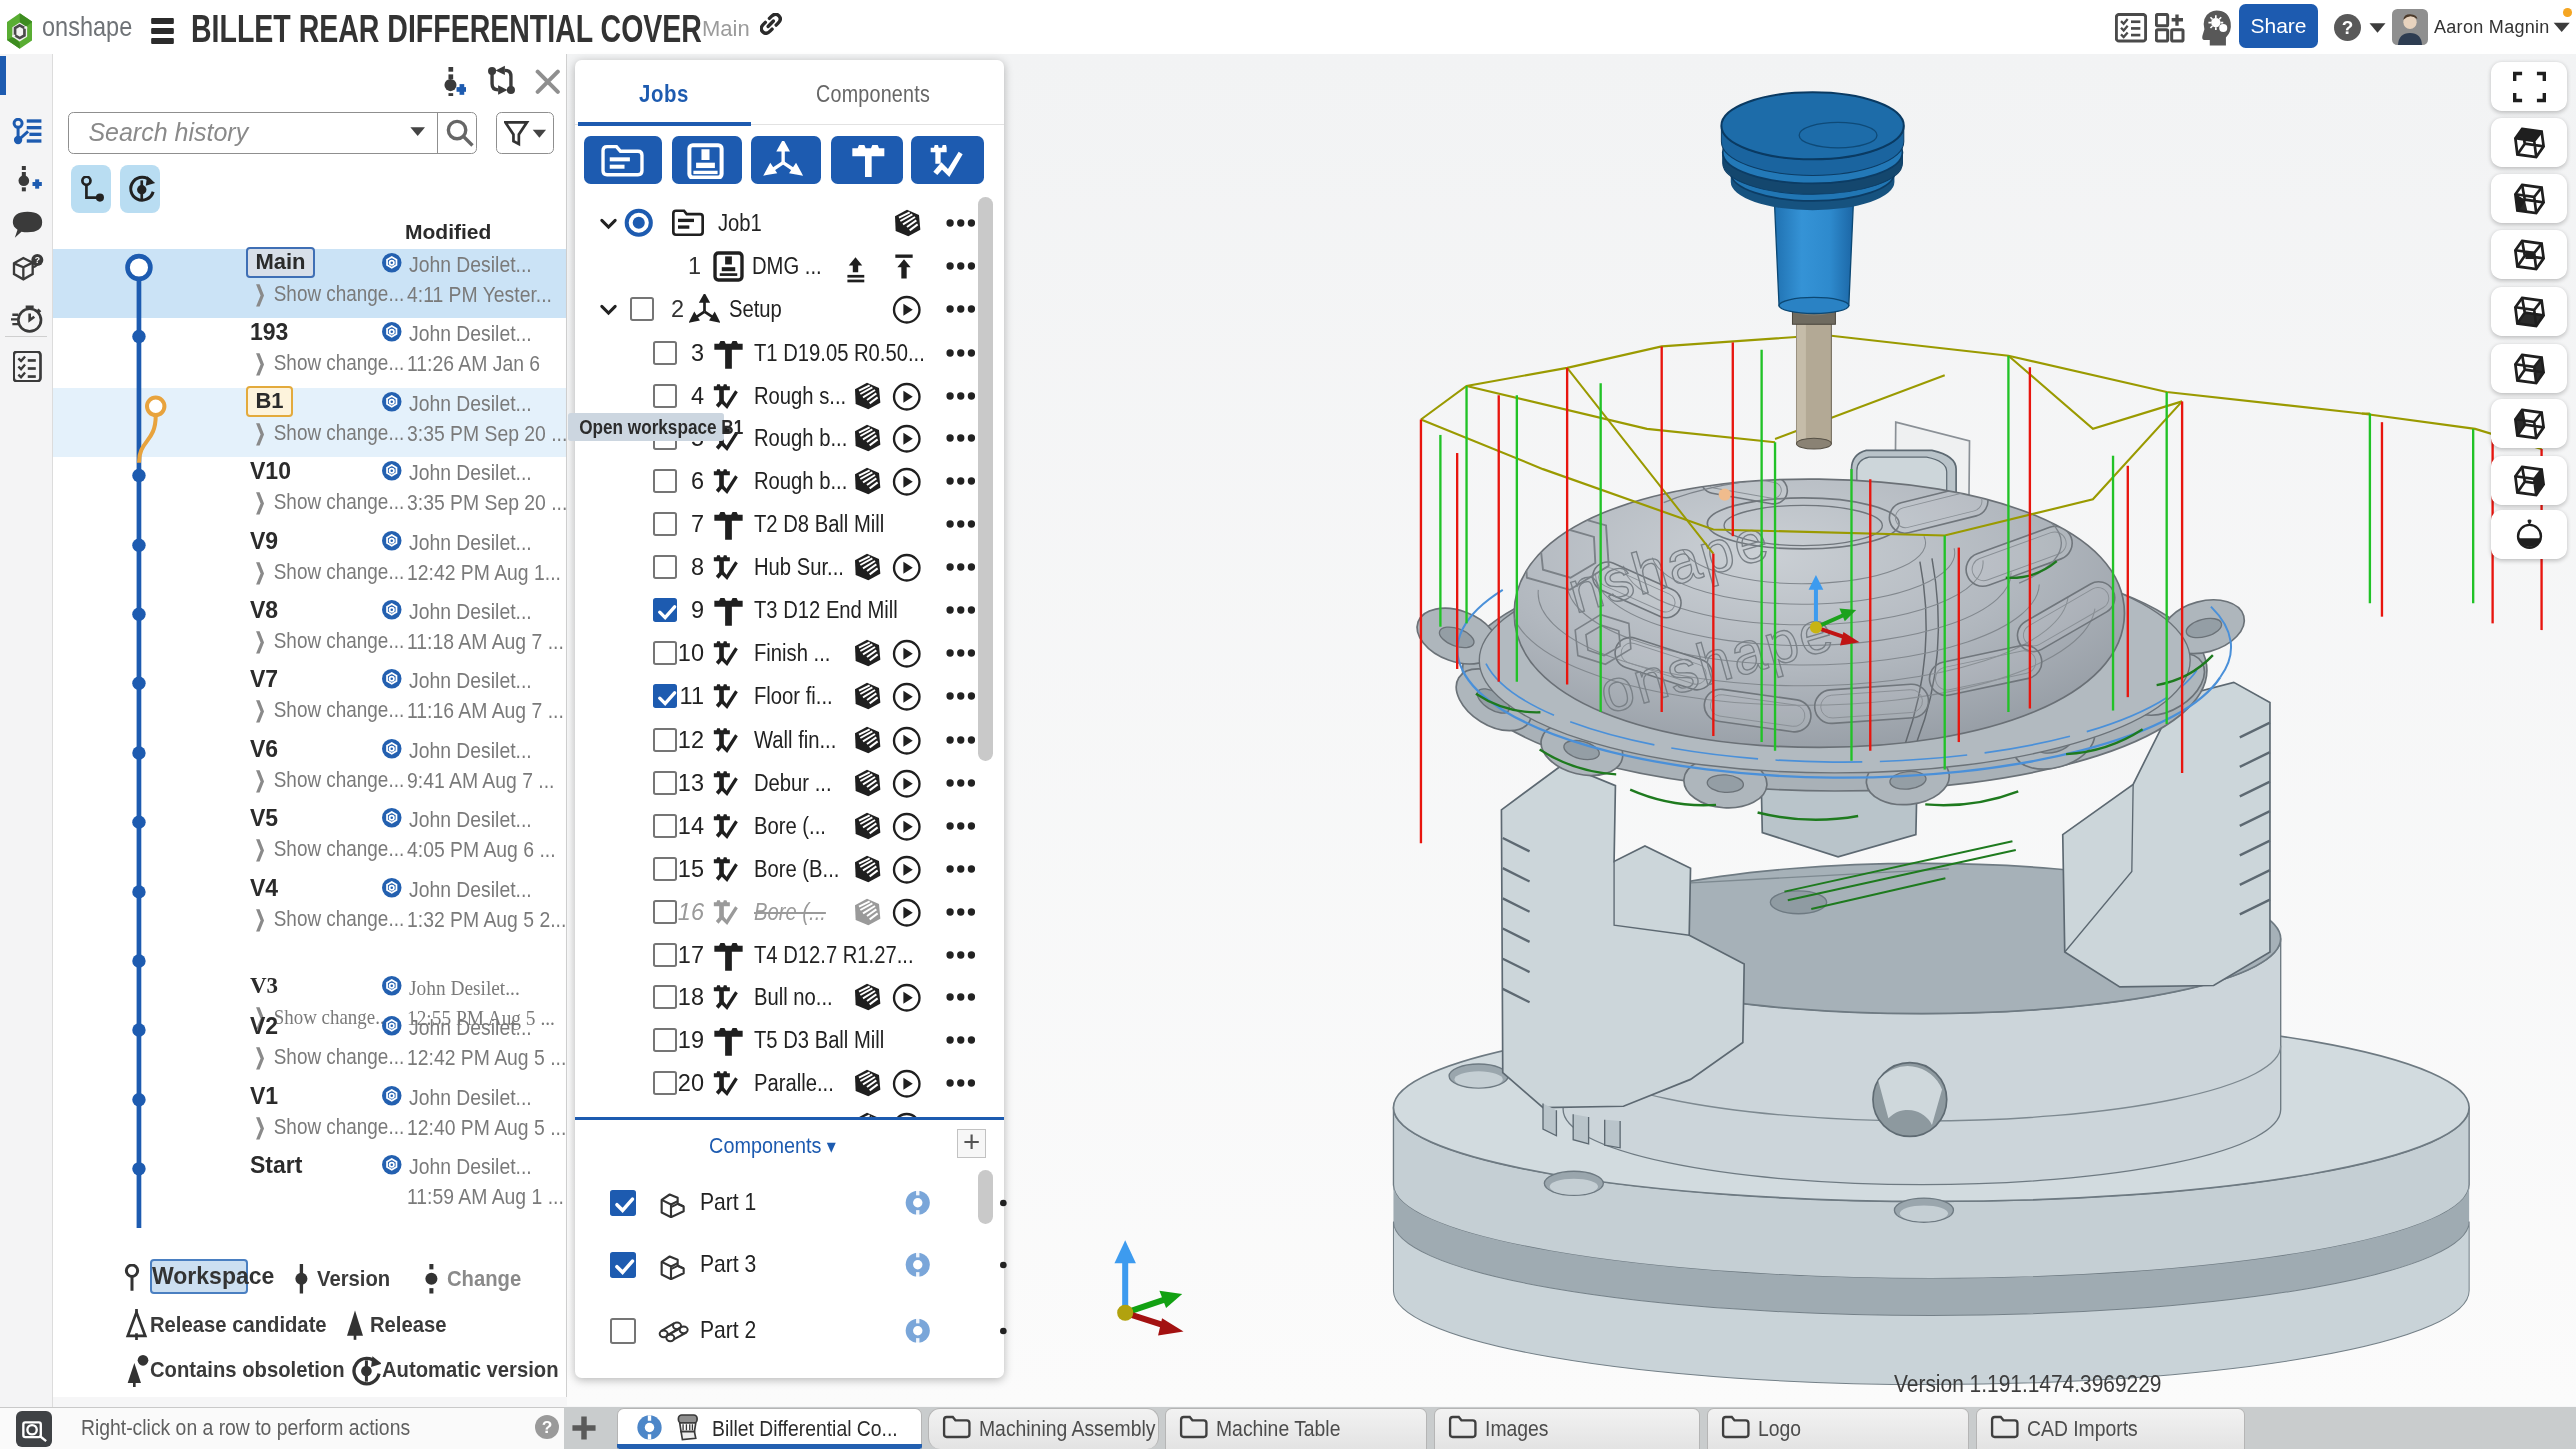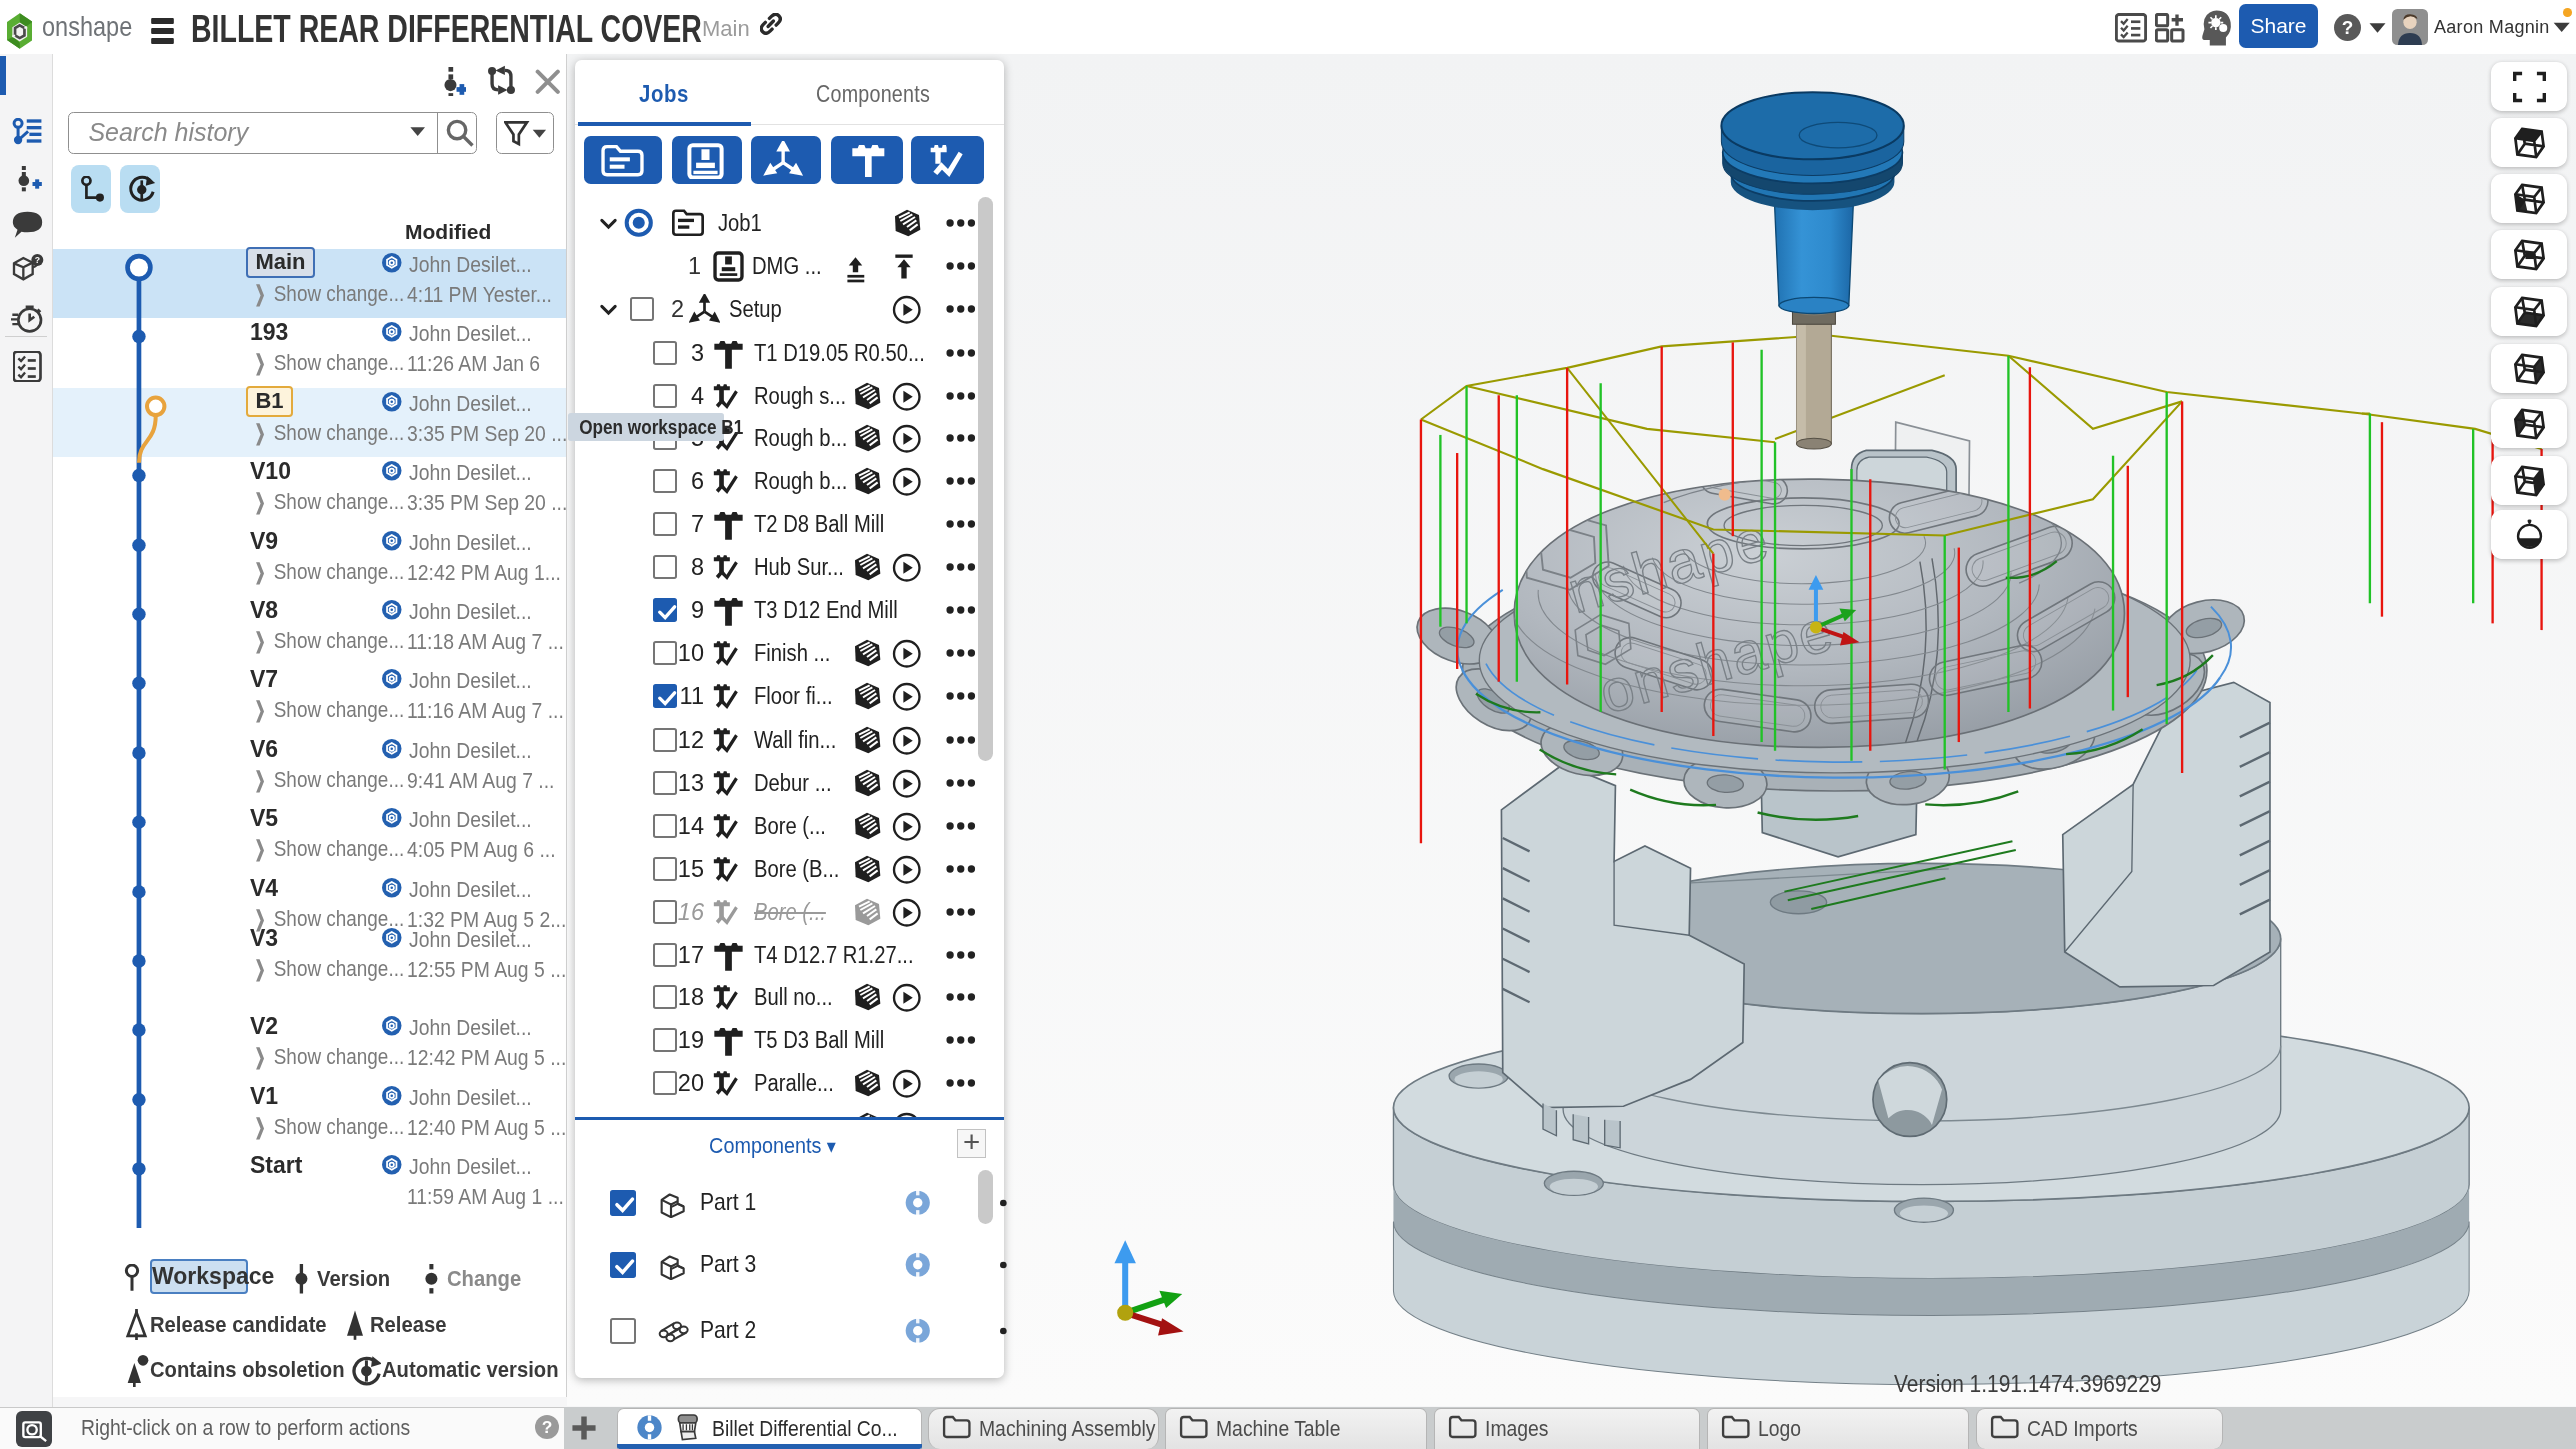--- a/index.html
+++ b/index.html
@@ -710,21 +710,21 @@
         <circle cx="14.5" cy="14.5" r="14.5" fill="#2360b0"></circle>
         <g stroke="#fff" stroke-width="2.6" fill="none">
           <path d="M14.5 6 L21.5 10 L21.5 18 L14.5 22 L7.5 18 L7.5 10 Z"></path>
           <circle cx="14.5" cy="14.5" r="3.2"></circle>
         </g>
       </svg>
       <span class="vwho">John Desilet...</span>
       <span class="vshow"><span class="chev">❯</span>Show change...</span>
       <span class="vtime">1:32 PM Aug 5 2...</span>
     </div>
-<div class="vrow" style="top:870px;">
+<div class="vrow" style="top:918px;font-family:Liberation Serif, serif;">
       <span class="vname">V3</span>
       <svg class="avat" viewBox="0 0 29 29">
         <circle cx="14.5" cy="14.5" r="14.5" fill="#2360b0"></circle>
         <g stroke="#fff" stroke-width="2.6" fill="none">
           <path d="M14.5 6 L21.5 10 L21.5 18 L14.5 22 L7.5 18 L7.5 10 Z"></path>
           <circle cx="14.5" cy="14.5" r="3.2"></circle>
         </g>
       </svg>
       <span class="vwho">John Desilet...</span>
       <span class="vshow"><span class="chev">❯</span>Show change...</span>
@@ -1513,19 +1513,19 @@
       <path d="M3 10 Q3 6 7 6 L16 6 L20 11 L37 11 Q41 11 41 15 L41 32 Q41 36 37 36 L7 36 Q3 36 3 32 Z" fill="none" stroke="#3f3f3f" stroke-width="3.5"></path>
     </svg>
     <span class="ftxt">Images</span>
   </div>
 <div class="ftab" style="left:1707px;width:262px;z-index:31;">
     <svg class="abs" style="left:13.4px;top:4px;" width="29.5" height="28" viewBox="0 0 44 42">
       <path d="M3 10 Q3 6 7 6 L16 6 L20 11 L37 11 Q41 11 41 15 L41 32 Q41 36 37 36 L7 36 Q3 36 3 32 Z" fill="none" stroke="#3f3f3f" stroke-width="3.5"></path>
     </svg>
     <span class="ftxt">Logo</span>
   </div>
-<div class="ftab" style="left:1976px;width:247px;z-index:31;border-radius:9px;">
+<div class="ftab" style="left:1976px;width:269px;z-index:31;">
     <svg class="abs" style="left:13.4px;top:4px;" width="29.5" height="28" viewBox="0 0 44 42">
       <path d="M3 10 Q3 6 7 6 L16 6 L20 11 L37 11 Q41 11 41 15 L41 32 Q41 36 37 36 L7 36 Q3 36 3 32 Z" fill="none" stroke="#3f3f3f" stroke-width="3.5"></path>
     </svg>
     <span class="ftxt">CAD Imports</span>
   </div>
 
 
 </body></html>

